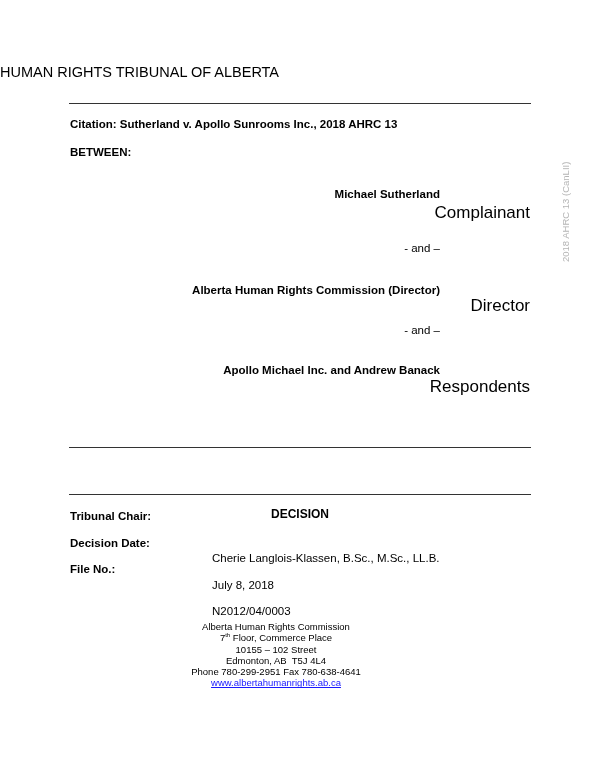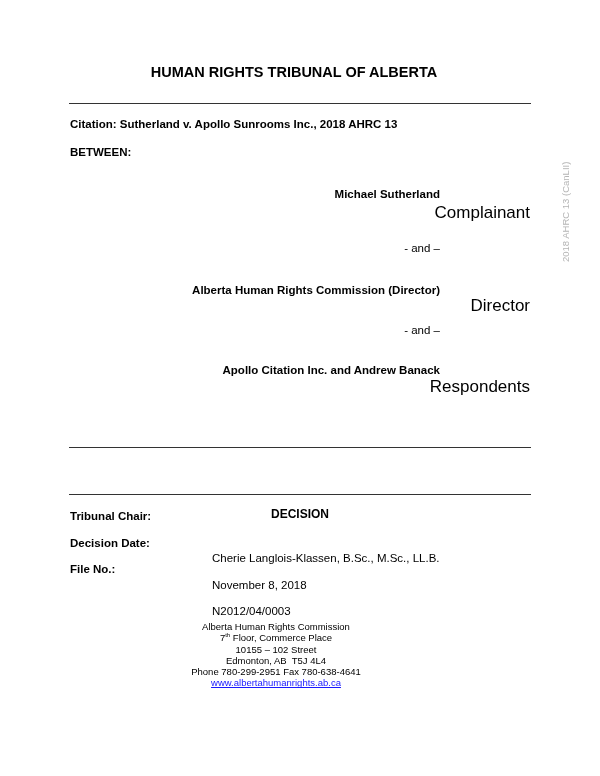--- a/index.html
+++ b/index.html
@@ -1,19 +1,19 @@
 <!DOCTYPE html>
 <html><head>
 <meta charset="utf-8">
 <style>
   html, body { margin: 0; padding: 0; background: #ffffff; }
   body { width: 600px; height: 776px; position: relative; overflow: hidden;
          font-family: "Liberation Sans", sans-serif; color: #000; }
   .abs { position: absolute; }
-  .title { top: 64px; left: 0; width: 588px; text-align: center; font-weight: bold; font-size: 14.5px; }
+  .title { top: 64px; left: 0; width: 588px; font-weight: normal; font-size: 14.5px; }
   .rule { left: 69px; width: 462px; height: 0; border-top: 1.5px solid #333; }
   .bold13 { font-weight: bold; font-size: 11.5px; }
   .reg { font-size: 11.5px; }
   .center-col { left: 160px; width: 280px; text-align: right; }
   .role { right: 70px; font-size: 17px; }
   .side { left: 560px; top: 262px; transform-origin: 0 0; transform: rotate(-90deg);
           font-size: 9.5px; color: #b5b5b5; white-space: nowrap; }
   .decision { top: 462px; left: 0; width: 600px; text-align: center; font-weight: bold; font-size: 12px; margin-top: 45px; }
   .lbl { left: 70px; font-weight: bold; font-size: 11.5px; }
   .val { left: 212px; font-size: 11.5px; margin-top: 42px; }
@@ -35,31 +35,31 @@
 <div class="abs bold13 center-col" style="top:188px">Michael Sutherland</div>
 <div class="abs role" style="top:203px">Complainant</div>
 
 <div class="abs reg center-col" style="top:242px">- and –</div>
 
 <div class="abs bold13 center-col" style="top:284px">Alberta Human Rights Commission (Director)</div>
 <div class="abs role" style="top:296px">Director</div>
 
 <div class="abs reg center-col" style="top:324px">- and –</div>
 
-<div class="abs bold13 center-col" style="top:364px">Apollo Citation Inc. and Andrew Banack</div>
+<div class="abs bold13 center-col" style="top:364px">Apollo Michael Inc. and Andrew Banack</div>
 <div class="abs role" style="top:377px">Respondents</div>
 
 <div class="abs rule" style="top:447px"></div>
 <div class="abs decision">DECISION</div>
 <div class="abs rule" style="top:494px"></div>
 
 <div class="abs lbl" style="top:510px">Tribunal Chair:</div>
 <div class="abs val" style="top:510px">Cherie Langlois-Klassen, B.Sc., M.Sc., LL.B.</div>
 <div class="abs lbl" style="top:537px">Decision Date:</div>
-<div class="abs val" style="top:537px">November 8, 2018</div>
+<div class="abs val" style="top:537px">July 8, 2018</div>
 <div class="abs lbl" style="top:563px">File No.:</div>
 <div class="abs val" style="top:563px">N2012/04/0003</div>
 
 <div class="abs footer">
   <div>Alberta Human Rights Commission</div>
   <div><span>7</span><sup>th</sup><span> Floor, Commerce Place</span></div>
   <div>10155 – 102 Street</div>
   <div style="white-space:pre">Edmonton, AB  T5J 4L4</div>
   <div>Phone 780-299-2951 Fax 780-638-4641</div>
   <div><a>www.albertahumanrights.ab.ca</a></div>

